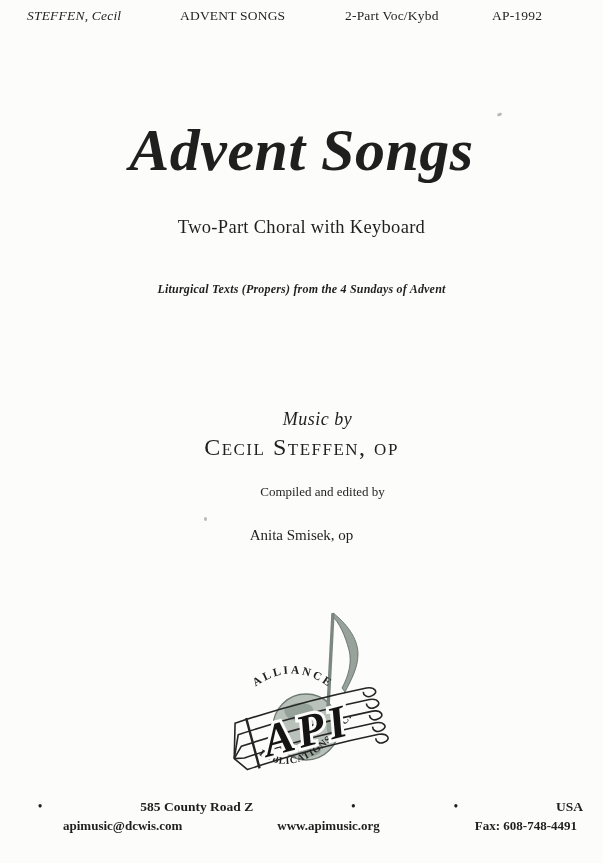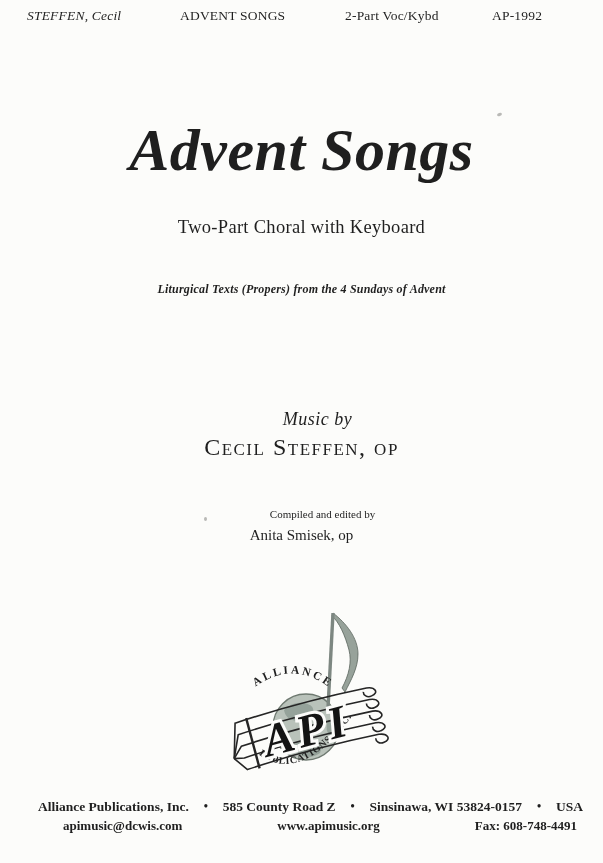--- a/index.html
+++ b/index.html
@@ -15,21 +15,21 @@
   #hdr-composer{left:27px;font-style:italic;}
   #hdr-work{left:180px;}
   #hdr-scoring{left:345px;}
   #hdr-catalog{left:492px;}
   
   .title{top:116px;font-size:60px;font-weight:bold;font-style:italic;letter-spacing:.5px;}
   .subtitle{top:217px;font-size:18.5px;letter-spacing:.3px;}
   .tagline{top:282px;font-size:12px;font-weight:bold;font-style:italic;letter-spacing:.2px;}
   .musicby{top:409px;font-size:18px;font-style:italic;letter-spacing:.5px;padding-left:32px;}
   .composer{top:434px;font-size:24px;font-variant:small-caps;letter-spacing:1.5px;}
-  .compiled{top:508px;font-size:11px;padding-left:42px;}
+  .compiled{top:484px;font-size:13px;padding-left:42px;}
   .editor{top:527px;font-size:15px;}
   
   .f1{top:799px;left:38px;right:20px;display:flex;justify-content:space-between;
       align-items:baseline;font-weight:bold;font-size:13.5px;}
   .f2{top:818px;left:63px;right:26px;display:flex;justify-content:space-between;
       font-weight:bold;font-size:13px;}
   .bullet{font-size:12px;position:relative;top:-1px;}
   
   .speck{position:absolute;background:#b9b9b6;border-radius:50%;}
   #speck1{left:497px;top:113px;width:5px;height:3px;transform:rotate(-20deg);}
@@ -86,25 +86,23 @@
     <textPath href="#arcTop" startOffset="2">ALLIANCE</textPath>
   </text>
   <text font-size="9.8" font-weight="bold" letter-spacing="0.8" fill="#1f1f1f">
     <textPath href="#arcBottom" startOffset="2">PUBLICATIONS, INC.</textPath>
   </text>
 
   <text x="94" y="142" text-anchor="middle" transform="rotate(-15 94 125)" font-size="46" font-weight="bold" font-style="italic" letter-spacing="4" fill="#141414" stroke="#fcfcfa" stroke-width="6" style="paint-order:stroke">API</text>
 </svg>
 
 <div class="abs f1">
-  <span>Alliance Publications, Inc.</span>
   <span class="bullet">•</span>
   <span>585 County Road Z</span>
   <span class="bullet">•</span>
-  <span>Sinsinawa, WI 53824-0157</span>
   <span class="bullet">•</span>
   <span>USA</span>
 </div>
 <div class="abs f2">
   <span>apimusic@dcwis.com</span>
   <span>www.apimusic.org</span>
   <span>Fax: 608-748-4491</span>
 </div>
 
 </body></html>

